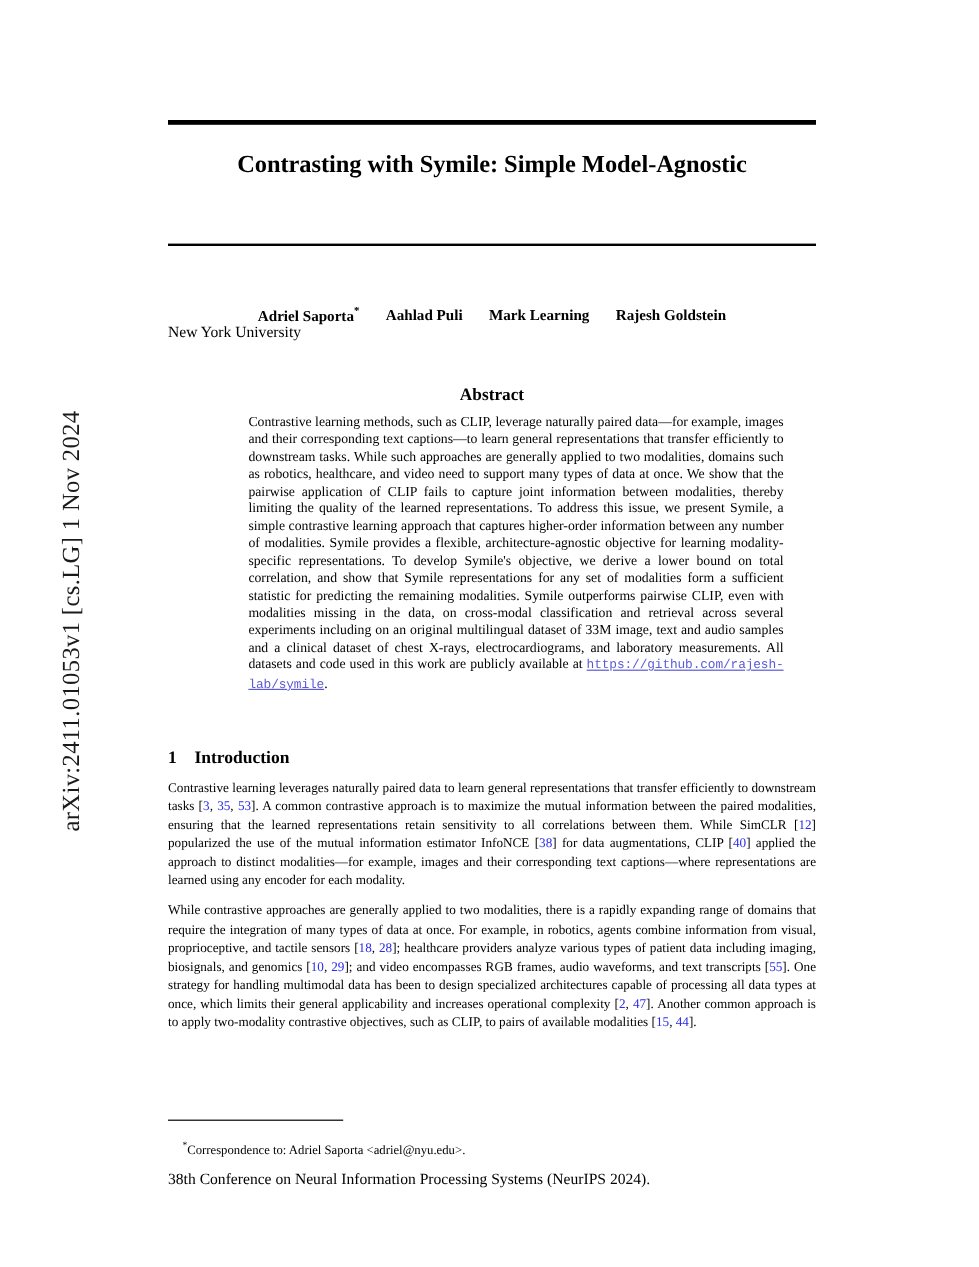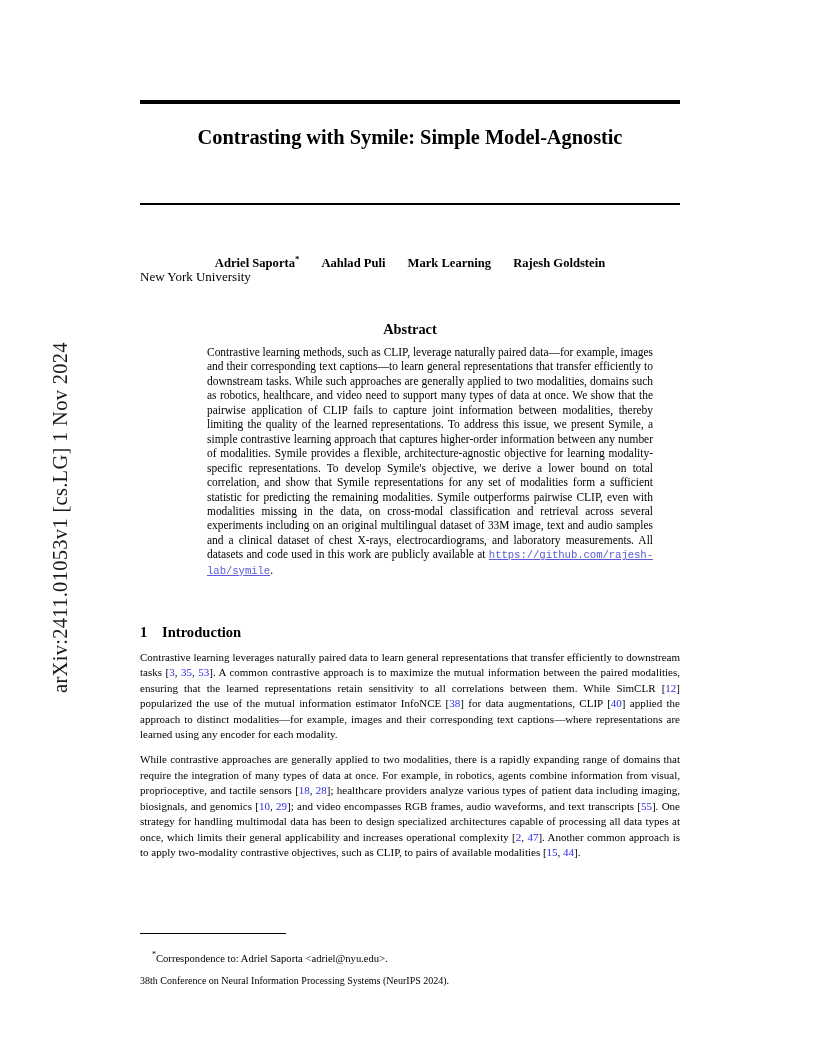--- a/index.html
+++ b/index.html
@@ -189,21 +189,21 @@
   .footnote .star {
     font-size: 8px;
     vertical-align: super;
   }
 
   .conf-footer {
     position: absolute;
     left: 0;
     top: 975px;
     width: 540px;
-    font-size: 10px;
+    font-size: 13px;
   }
 </style>
 </head>
 <body>
 
 <div class="arxiv-stamp">
   <div class="stamp-text">arXiv:2411.01053v1  [cs.LG]  1 Nov 2024</div>
 </div>
 
 <div class="page">

